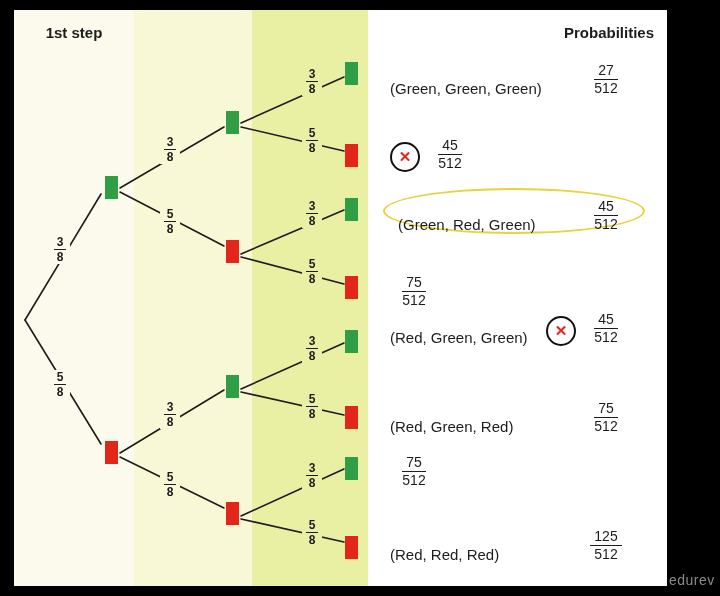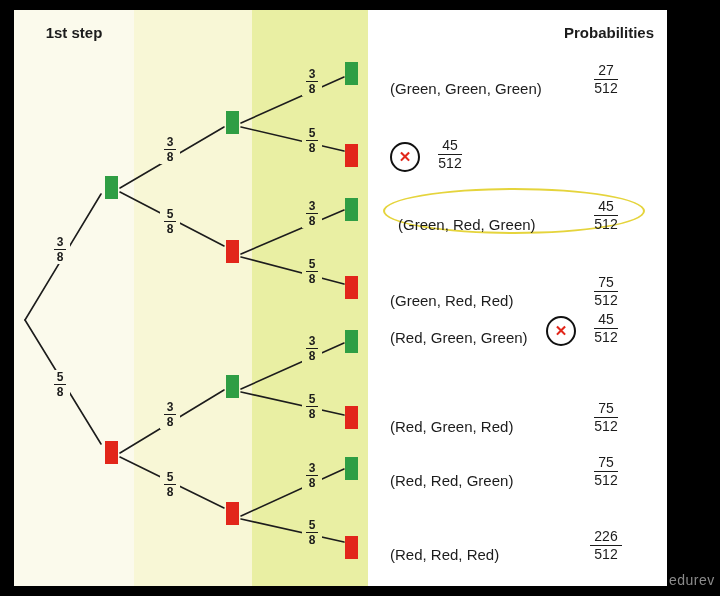--- a/index.html
+++ b/index.html
@@ -165,21 +165,20 @@
     </div>
   </div>
   <div class="row" style="top:189px">
     <span class="olabel" style="padding-left:8px">(Green, Red, Green)</span>
     <div class="pfrac">
       <span class="num">45</span>
       <span class="den">512</span>
     </div>
   </div>
   <div class="row" style="top:265px">
-    <span class="olabel">(Green, Red, Red)</span>
     <div class="pfrac">
       <span class="num">75</span>
       <span class="den">512</span>
     </div>
   </div>
   <div class="row" style="top:302px">
     <span class="olabel">(Red, Green, Green)</span>
     <div class="cross">
       <span>✕</span>
     </div>
@@ -189,28 +188,27 @@
     </div>
   </div>
   <div class="row" style="top:391px">
     <span class="olabel">(Red, Green, Red)</span>
     <div class="pfrac">
       <span class="num">75</span>
       <span class="den">512</span>
     </div>
   </div>
   <div class="row" style="top:445px">
-    <span class="olabel">(Red, Red, Green)</span>
     <div class="pfrac">
       <span class="num">75</span>
       <span class="den">512</span>
     </div>
   </div>
   <div class="row" style="top:519px">
     <span class="olabel">(Red, Red, Red)</span>
     <div class="pfrac">
-      <span class="num">226</span>
+      <span class="num">125</span>
       <span class="den">512</span>
     </div>
   </div>
 
   <div class="watermark">edurev</div>
 </div>
 
 </body></html>

